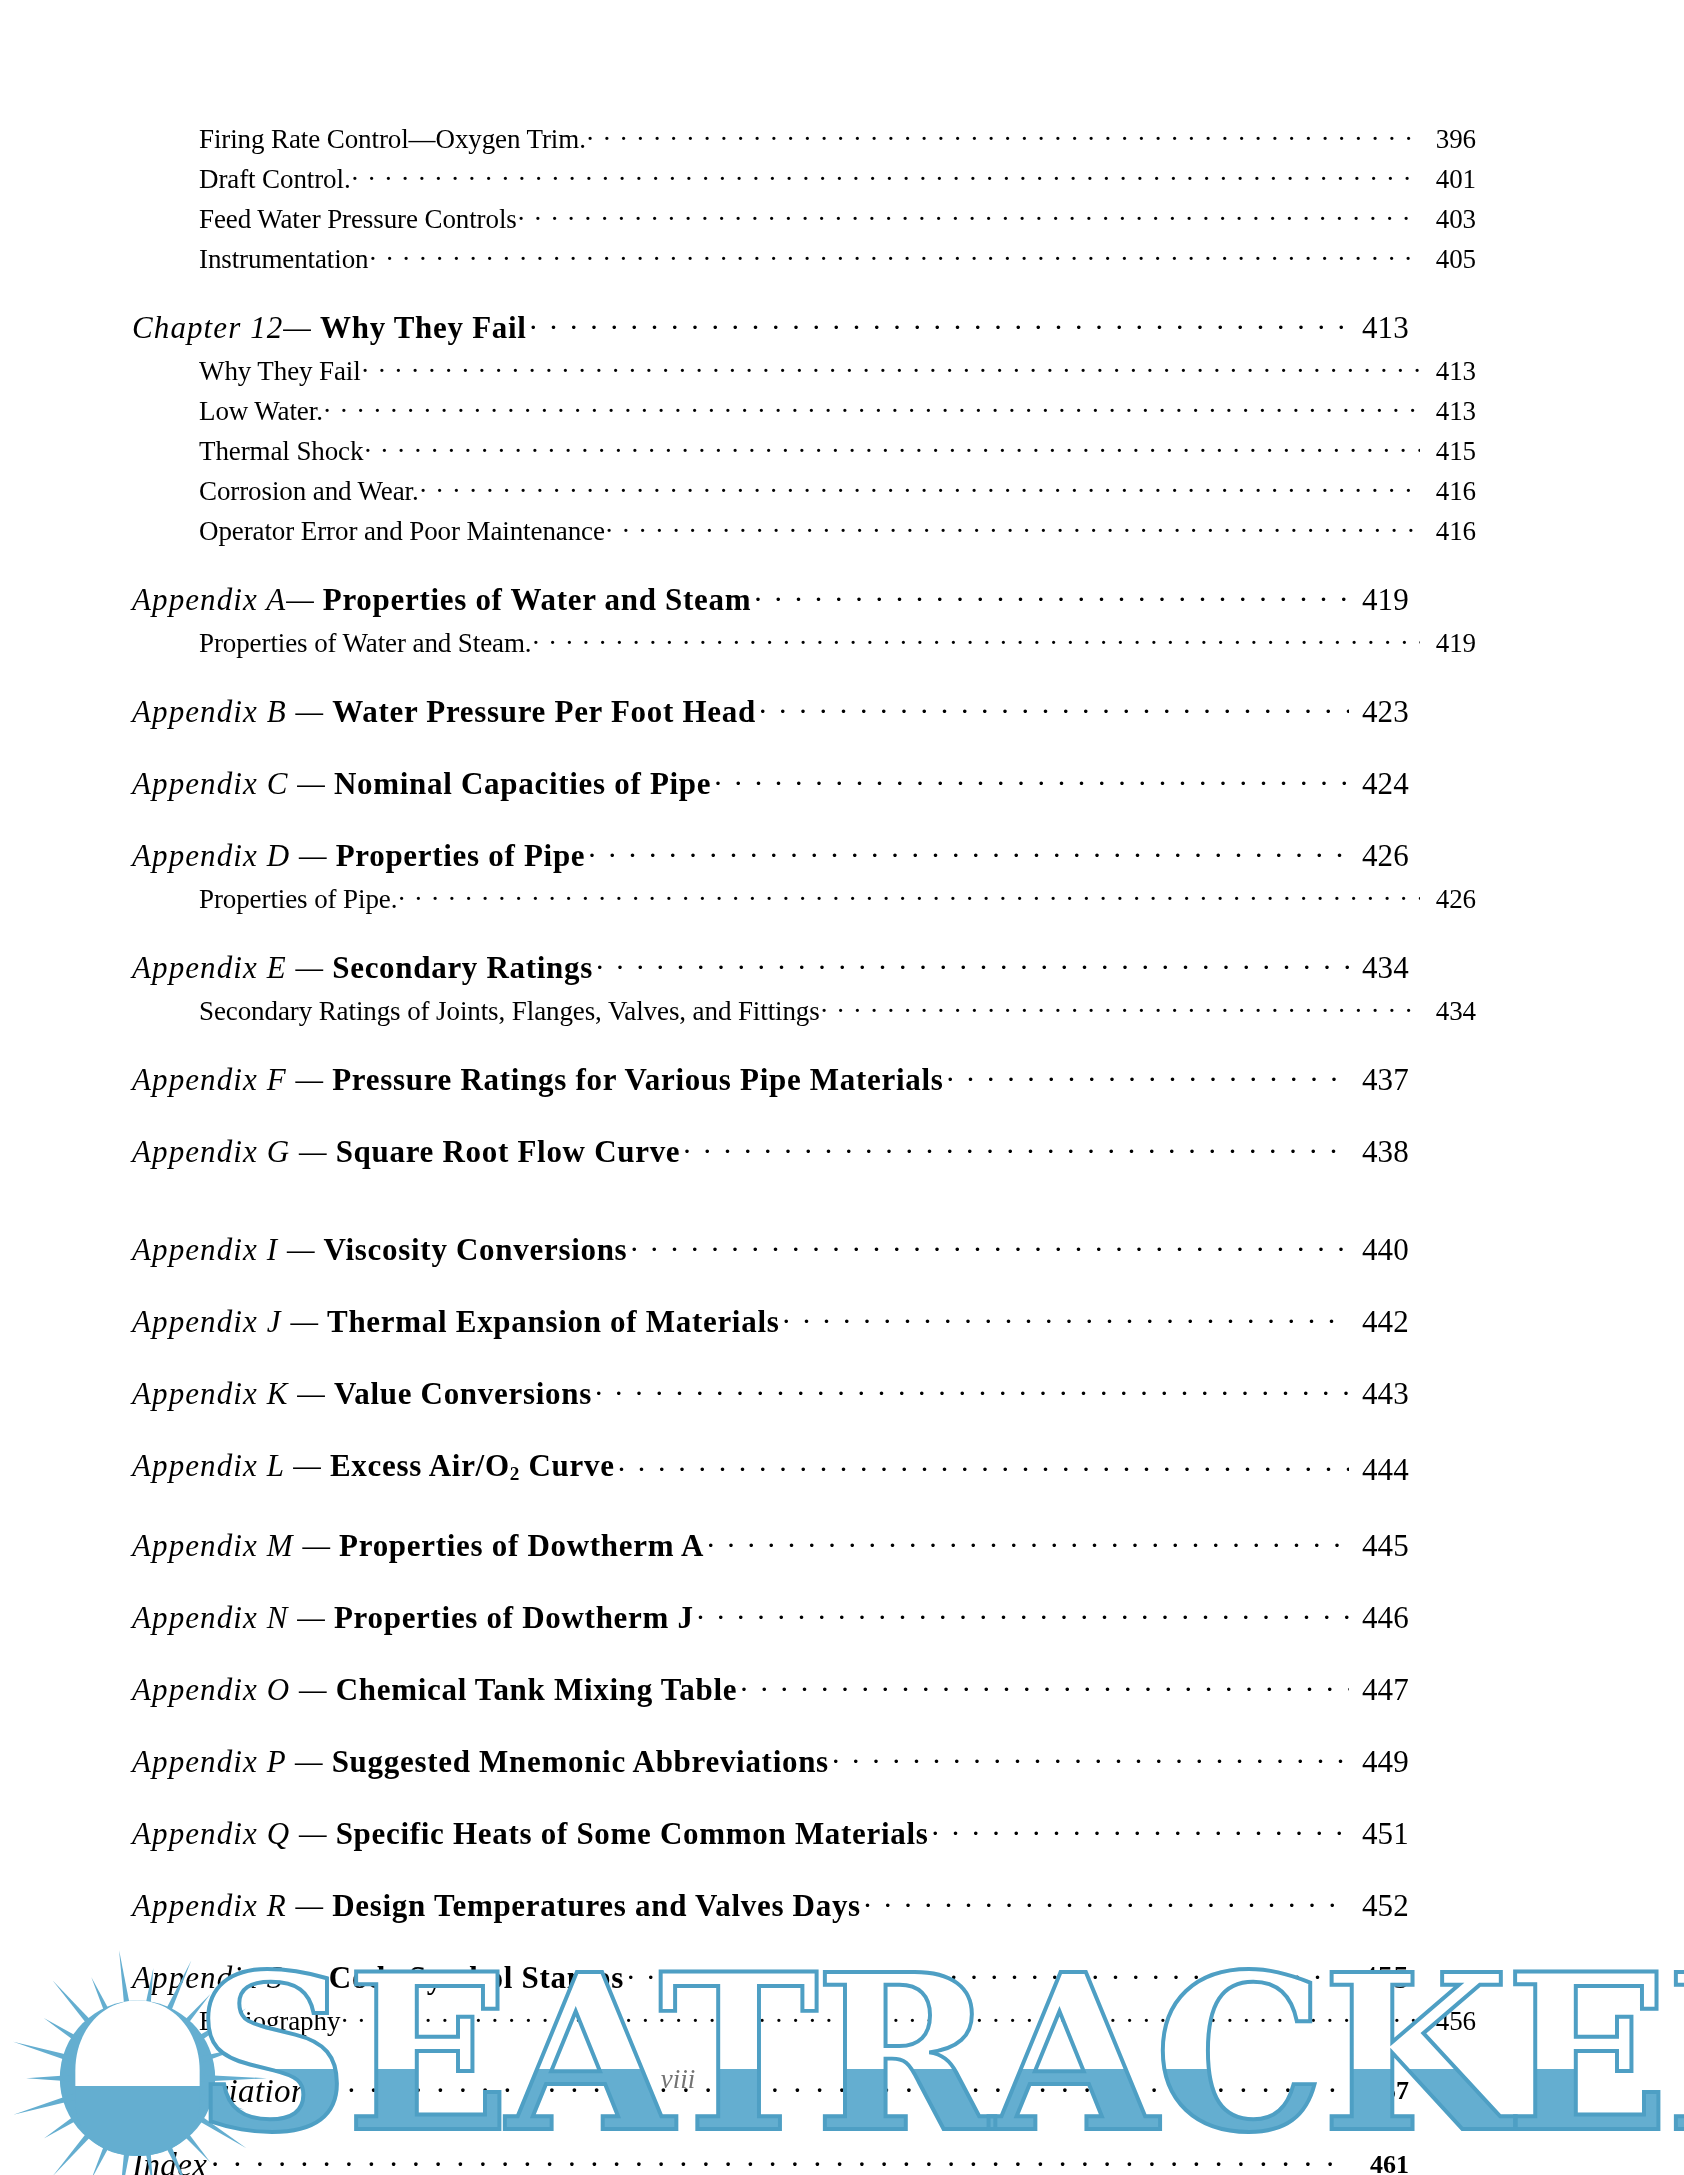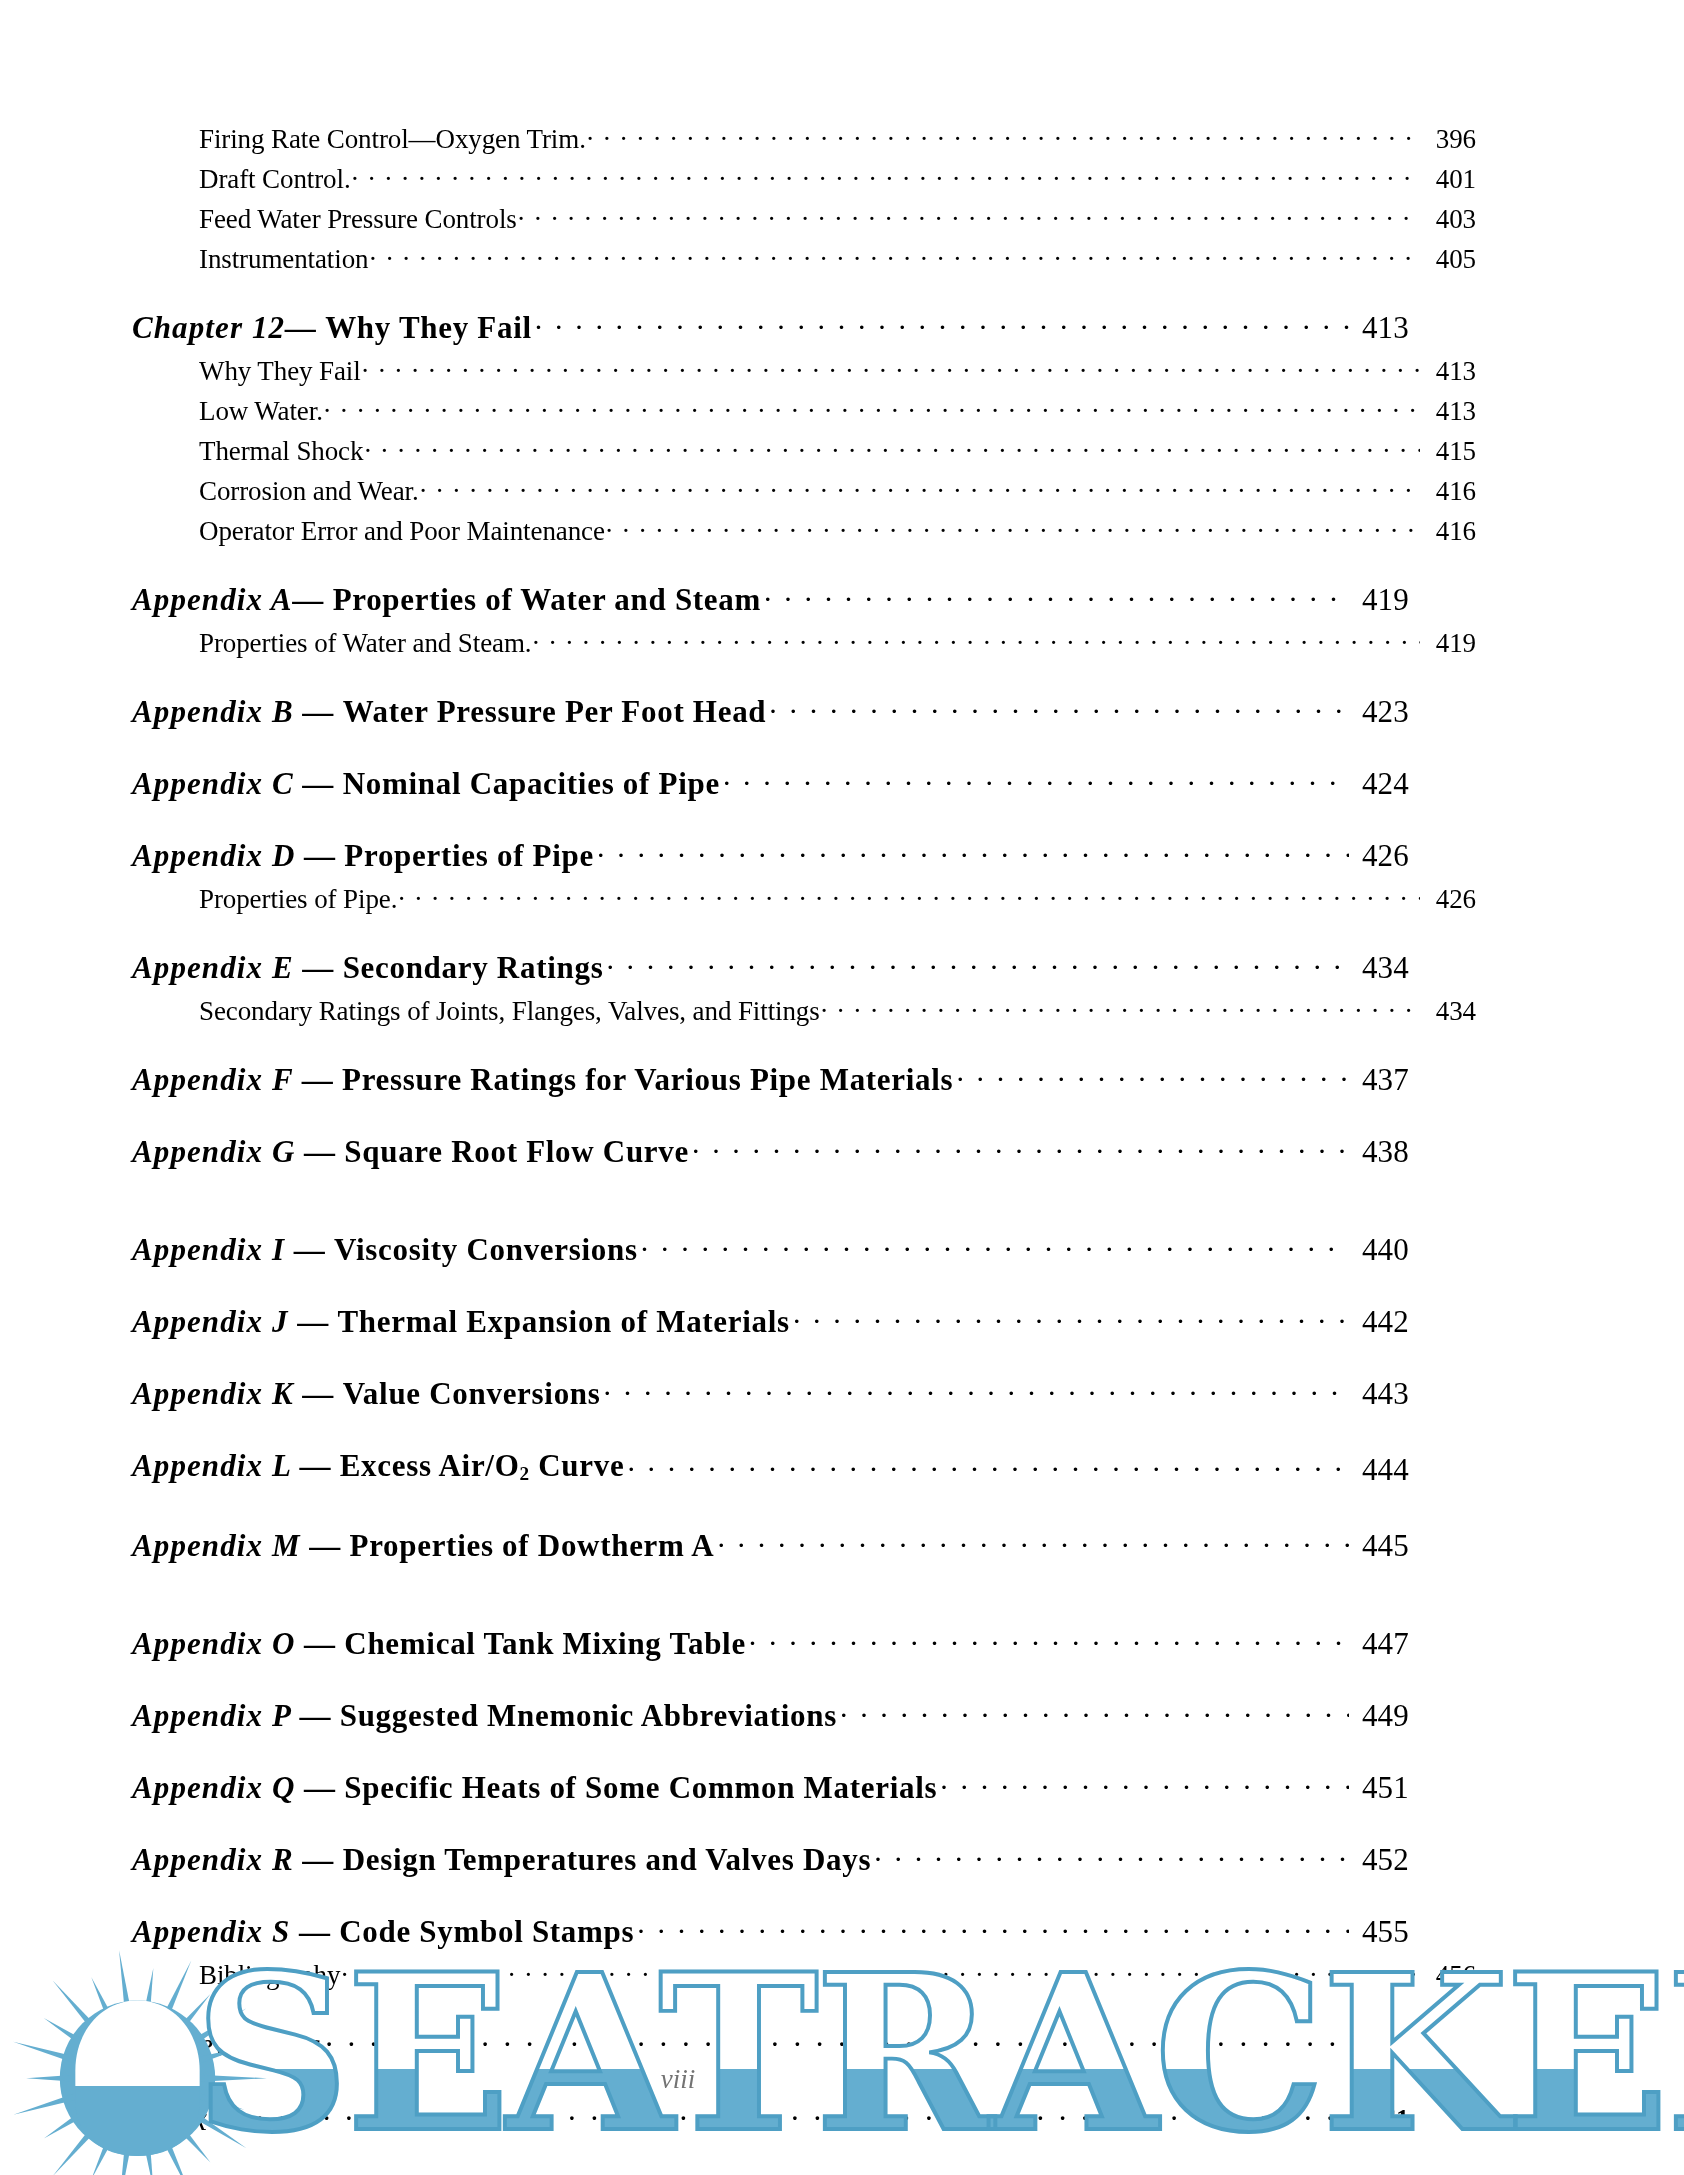--- a/index.html
+++ b/index.html
@@ -70,21 +70,21 @@
   .sub .pageno { width: 55px; font-size: 27px; }
 
   
   .major {
     font-size: 31px;
     line-height: 46px;
     letter-spacing: 0.2px;
   }
   .major .num {
     font-style: italic;
-    font-weight: bold;
+    font-weight: normal;
     letter-spacing: 1.1px;
   }
   .major .title {
     font-weight: bold;
     letter-spacing: 0.7px;
   }
   .major .leader { margin: 0 3px; height: 0.9em; }
   .major .leader::after { font-size: 30px; letter-spacing: 2.6px; }
   .major .pageno { width: 57px; font-size: 31px; }
 
@@ -286,20 +286,25 @@
         <span class="leader"></span>
         <span class="pageno">444</span>
       </div>
       <div class="gap-block"></div>
       <div class="row major">
         <span class="label"><span class="num">Appendix M —</span> <span class="title">Properties of Dowtherm A</span></span>
         <span class="leader"></span>
         <span class="pageno">445</span>
       </div>
       <div class="gap-block"></div>
+      <div class="row major">
+        <span class="label"><span class="num">Appendix N —</span> <span class="title">Properties of Dowtherm J</span></span>
+        <span class="leader"></span>
+        <span class="pageno">446</span>
+      </div>
       <div class="gap-block"></div>
       <div class="row major">
         <span class="label"><span class="num">Appendix O —</span> <span class="title">Chemical Tank Mixing Table</span></span>
         <span class="leader"></span>
         <span class="pageno">447</span>
       </div>
       <div class="gap-block"></div>
       <div class="row major">
         <span class="label"><span class="num">Appendix P —</span> <span class="title">Suggested Mnemonic Abbreviations</span></span>
         <span class="leader"></span>

